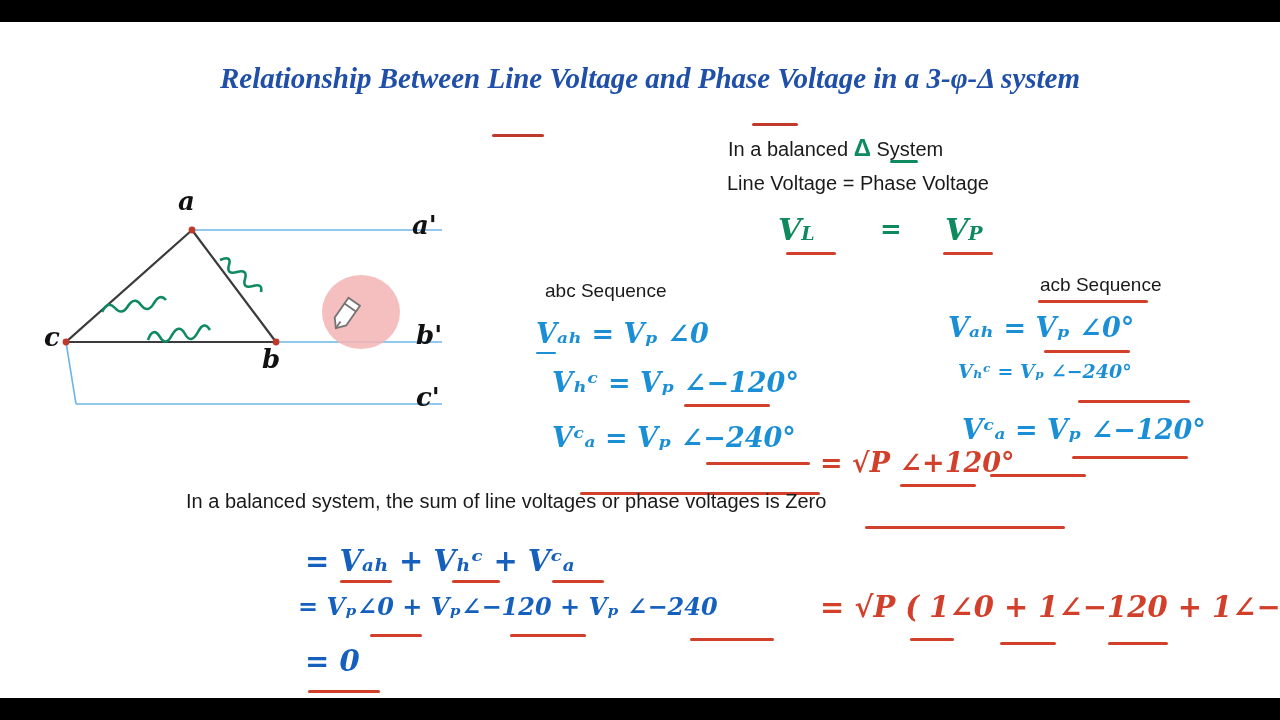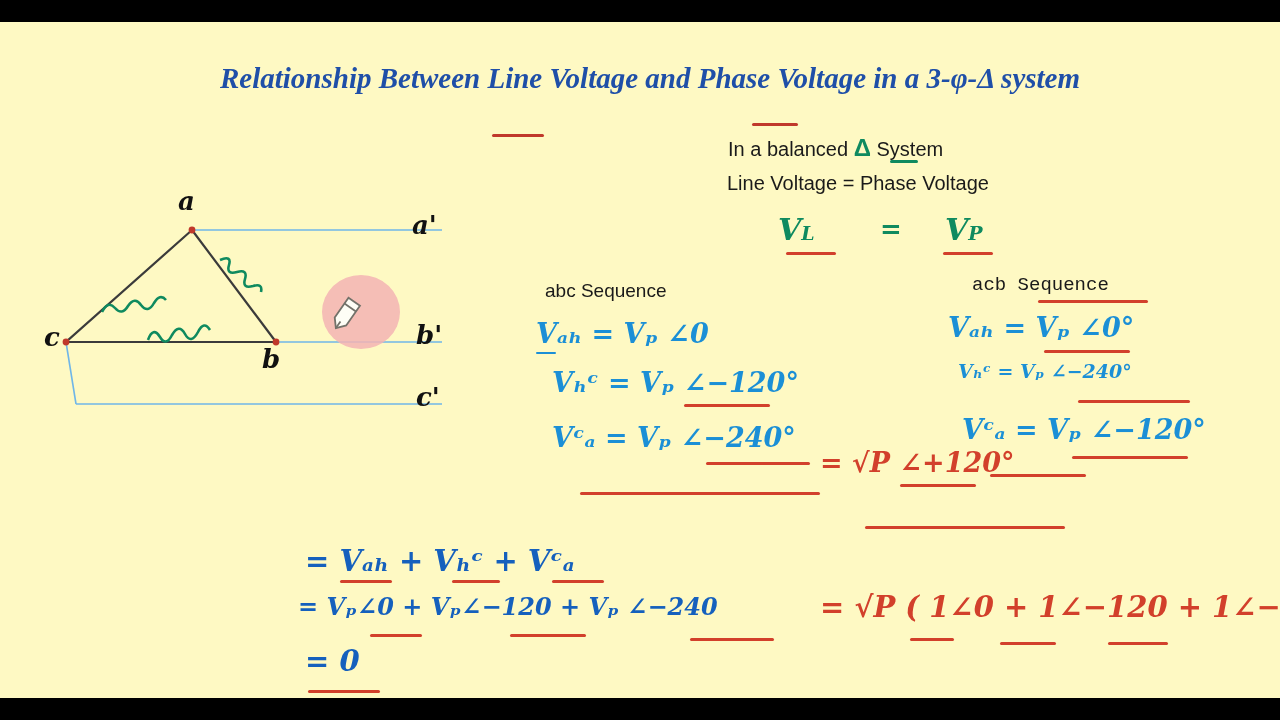--- a/index.html
+++ b/index.html
@@ -2,21 +2,21 @@
 <html><head>
 <meta charset="utf-8">
 <style>
   html,body{margin:0;padding:0;}
   body{
     width:1280px;height:720px;background:#000;
     font-family:"Liberation Sans", sans-serif;
     overflow:hidden;position:relative;
   }
   #canvas{
-    position:absolute;left:0;top:22px;width:1280px;height:676px;background:#fef9c3;
+    position:absolute;left:0;top:22px;width:1280px;height:676px;background:#ffffff;
     overflow:hidden;
   }
   .abs{position:absolute;white-space:nowrap;}
 
   
   #title{
     left:120px;top:40px;width:1060px;text-align:center;
     font-family:"Liberation Serif", serif;
     font-style:italic;font-weight:bold;font-size:29px;color:#1f4fa8;
   }
@@ -131,33 +131,34 @@
   <div class="abs eq blue" style="left:552px;top:345px;font-size:27px;">Vₕᶜ = Vₚ ∠−120°</div>
   <div class="uline" style="left:684px;top:382px;width:86px;"></div>
 
   <div class="abs eq blue" style="left:552px;top:400px;font-size:27px;font-style:italic;">Vᶜₐ = Vₚ ∠−240°</div>
   <div class="uline" style="left:706px;top:440px;width:104px;"></div>
 
   <div class="abs eq red" style="left:820px;top:425px;font-size:27px;">= √P ∠+120°</div>
   <div class="uline" style="left:580px;top:470px;width:240px;"></div>
   <div class="uline" style="left:900px;top:462px;width:76px;"></div>
 
-  <div class="abs typed seq-head" style="left:972px;top:252px;font-family:Liberation Mono, monospace;">acb Sequence</div>
+  <div class="abs typed seq-head" style="left:1040px;top:252px;">acb Sequence</div>
   <div class="uline" style="left:1038px;top:278px;width:110px;"></div>
 
   <div class="abs eq blue" style="left:948px;top:290px;font-size:27px;">Vₐₕ = Vₚ ∠0°</div>
   <div class="uline" style="left:1044px;top:328px;width:86px;"></div>
 
   <div class="abs eq blue" style="left:958px;top:338px;font-size:19px;">Vₕᶜ = Vₚ ∠−240°</div>
   <div class="uline" style="left:1078px;top:378px;width:112px;"></div>
 
   <div class="abs eq blue" style="left:962px;top:392px;font-size:27px;">Vᶜₐ = Vₚ ∠−120°</div>
   <div class="uline" style="left:1072px;top:434px;width:116px;"></div>
   <div class="uline" style="left:990px;top:452px;width:96px;"></div>
 
+  <div class="abs typed" style="left:186px;top:468px;font-size:20px;">In a balanced system, the sum of line voltages or phase voltages is Zero</div>
   <div class="uline" style="left:865px;top:504px;width:200px;"></div>
 
   <div class="abs eq dkblue" style="left:285px;top:522px;font-size:29px;">= Vₐₕ + Vₕᶜ + Vᶜₐ</div>
   <div class="uline" style="left:340px;top:558px;width:52px;"></div>
   <div class="uline" style="left:452px;top:558px;width:48px;"></div>
   <div class="uline" style="left:552px;top:558px;width:52px;"></div>
 
   <div class="abs eq dkblue" style="left:278px;top:570px;font-size:24px;">= Vₚ∠0 + Vₚ∠−120 + Vₚ ∠−240</div>
   <div class="uline" style="left:370px;top:612px;width:52px;"></div>
   <div class="uline" style="left:510px;top:612px;width:76px;"></div>

